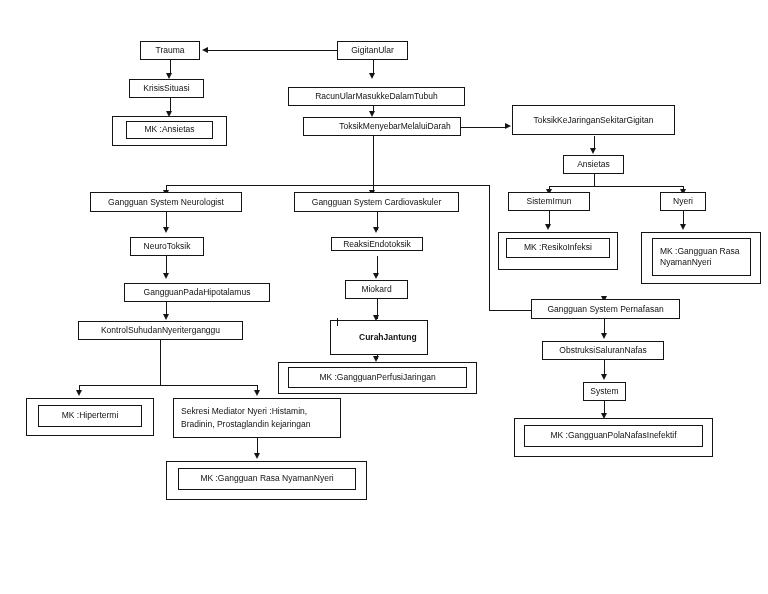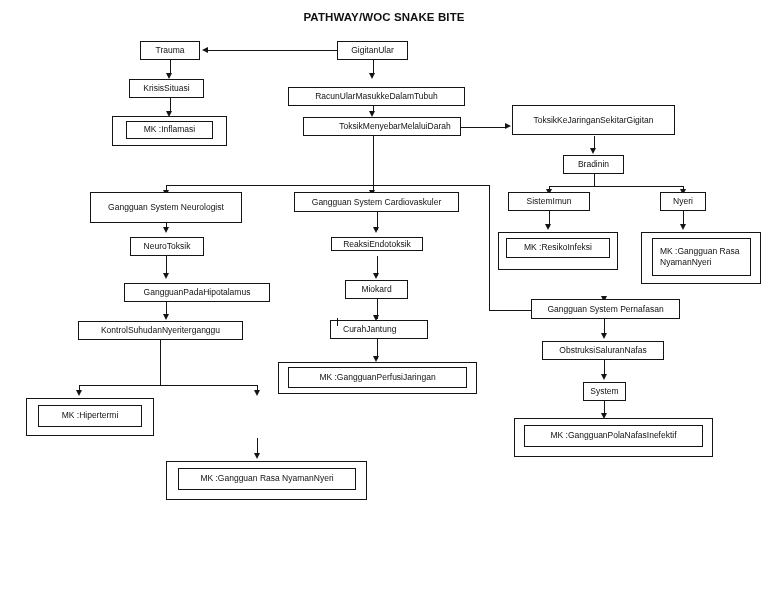--- a/index.html
+++ b/index.html
@@ -125,21 +125,20 @@
     border-bottom: 3.6px solid transparent;
     border-left: 6px solid #141414;
     z-index: 3;
   }
 </style>
 </head>
 <body>
 
 <div id="canvas">
 
-  <div class="chart-title">PATHWAY/WOC SNAKE BITE</div>
 
   <div class="node" style="left:140px; top:41px; width:60px; height:19px;">Trauma</div>
 
   <div class="node" style="left:337px; top:41px; width:71px; height:19px;">GigitanUlar</div>
 
   <div class="hline" style="left:208px; top:50px; width:129px;"></div>
   <div class="arrow-left" style="left:202px; top:46.6px;"></div>
 
   <div class="vline" style="left:169.5px; top:60px; height:15px;"></div>
   <div class="arrow-down" style="left:166px; top:73px;"></div>
@@ -151,21 +150,21 @@
 
   <div class="node" style="left:288px; top:79px; width:177px; height:19px;margin-top:8px;">RacunUlarMasukkeDalamTubuh</div>
 
   <div class="vline" style="left:169.5px; top:98px; height:15px;"></div>
   <div class="arrow-down" style="left:166px; top:111px;"></div>
 
   <div class="vline" style="left:372.5px; top:98px; height:15px;"></div>
   <div class="arrow-down" style="left:369px; top:111px;"></div>
 
   <div class="mk-outer" style="left:112px; top:116px; width:115px; height:30px;"></div>
-  <div class="mk-inner" style="left:126px; top:121px; width:87px; height:18px;">MK :Inflamasi</div>
+  <div class="mk-inner" style="left:126px; top:121px; width:87px; height:18px;">MK :Ansietas</div>
 
   <div class="node" style="left:303px; top:117px; width:158px; height:19px;padding-left:30px;">ToksikMenyebarMelaluiDarah</div>
 
   <div class="node" style="left:512px; top:105px; width:163px; height:30px;">ToksikKeJaringanSekitarGigitan</div>
 
   <div class="hline" style="left:461px; top:126.5px; width:45px;"></div>
   <div class="arrow-right" style="left:505px; top:123px;"></div>
 
   <div class="vline" style="left:593.5px; top:136px; height:14px;"></div>
   <div class="arrow-down" style="left:590px; top:148px;"></div>
@@ -177,30 +176,30 @@
   <div class="arrow-down" style="left:162.6px; top:190px;"></div>
 
   <div class="vline" style="left:372.5px; top:185px; height:8px;"></div>
   <div class="arrow-down" style="left:369px; top:190px;"></div>
 
   <div class="vline" style="left:488.5px; top:185px; height:125px;"></div>
   <div class="hline" style="left:488.5px; top:310px; width:116px;"></div>
   <div class="vline" style="left:604px; top:310px; height:8px;"></div>
   <div class="arrow-down" style="left:600.5px; top:296px;"></div>
 
-  <div class="node" style="left:563px; top:155px; width:61px; height:19px;">Bradinin</div>
+  <div class="node" style="left:563px; top:155px; width:61px; height:19px;">Ansietas</div>
 
   <div class="vline" style="left:593.5px; top:174px; height:12px;"></div>
   <div class="hline" style="left:549px; top:186px; width:134px;"></div>
   <div class="vline" style="left:549px; top:186px; height:6px;"></div>
   <div class="arrow-down" style="left:545.6px; top:189px;"></div>
   <div class="vline" style="left:683px; top:186px; height:6px;"></div>
   <div class="arrow-down" style="left:679.6px; top:189px;"></div>
 
-  <div class="node" style="left:90px; top:192px; width:152px; height:31px;">Gangguan System Neurologist</div>
+  <div class="node" style="left:90px; top:192px; width:152px; height:20px;">Gangguan System Neurologist</div>
 
   <div class="node" style="left:294px; top:192px; width:165px; height:20px;">Gangguan System Cardiovaskuler</div>
 
   <div class="node" style="left:508px; top:192px; width:82px; height:19px;">SistemImun</div>
 
   <div class="node" style="left:660px; top:192px; width:46px; height:19px;">Nyeri</div>
 
   <div class="vline" style="left:166px; top:212px; height:18px;"></div>
   <div class="arrow-down" style="left:162.6px; top:227px;"></div>
 
@@ -236,21 +235,21 @@
   <div class="node" style="left:531px; top:299px; width:149px; height:20px;">Gangguan System Pernafasan</div>
 
   <div class="vline" style="left:166px; top:302px; height:14px;"></div>
   <div class="arrow-down" style="left:162.6px; top:314px;"></div>
 
   <div class="vline" style="left:376.5px; top:299px; height:20px;"></div>
   <div class="arrow-down" style="left:373px; top:315px;"></div>
 
   <div class="node" style="left:78px; top:321px; width:165px; height:19px;">KontrolSuhudanNyeriterganggu</div>
 
-  <div class="node left-align" style="left:330px; top:320px; width:98px; height:19px; padding-left:12px;">CurahJantung</div>
+  <div class="node left-align" style="left:330px; top:320px; width:98px; height:35px; padding-left:28px;font-weight:bold;">CurahJantung</div>
 
   <div class="arrow-down" style="left:333px; top:322px;"></div>
   <div class="vline" style="left:336.5px; top:318px; height:8px; z-index:6;"></div>
 
   <div class="node" style="left:542px; top:341px; width:122px; height:19px;">ObstruksiSaluranNafas</div>
   <div class="vline" style="left:604px; top:319px; height:16px;"></div>
   <div class="arrow-down" style="left:600.5px; top:333px;"></div>
 
   <div class="vline" style="left:159.5px; top:340px; height:45px;"></div>
   <div class="hline" style="left:79px; top:385px; width:178px;"></div>
@@ -268,20 +267,21 @@
   <div class="node" style="left:583px; top:382px; width:43px; height:19px;">System</div>
   <div class="vline" style="left:604px; top:360px; height:16px;"></div>
   <div class="arrow-down" style="left:600.5px; top:374px;"></div>
 
   <div class="vline" style="left:604px; top:401px; height:14px;"></div>
   <div class="arrow-down" style="left:600.5px; top:413px;"></div>
 
   <div class="mk-outer" style="left:26px; top:398px; width:128px; height:38px;"></div>
   <div class="mk-inner" style="left:38px; top:405px; width:104px; height:22px;text-align:right;">MK :Hipertermi</div>
 
+  <div class="node left-align" style="left:173px; top:398px; width:168px; height:40px; line-height:1.5;">Sekresi Mediator Nyeri :Histamin, Bradinin, Prostaglandin kejaringan</div>
 
   <div class="mk-outer" style="left:514px; top:418px; width:199px; height:39px;"></div>
   <div class="mk-inner" style="left:524px; top:425px; width:179px; height:22px;">MK :GangguanPolaNafasInefektif</div>
 
   <div class="vline" style="left:257px; top:438px; height:18px;"></div>
   <div class="arrow-down" style="left:253.6px; top:453px;"></div>
 
   <div class="mk-outer" style="left:166px; top:461px; width:201px; height:39px;"></div>
   <div class="mk-inner" style="left:178px; top:468px; width:178px; height:22px;">MK :Gangguan Rasa NyamanNyeri</div>
 

